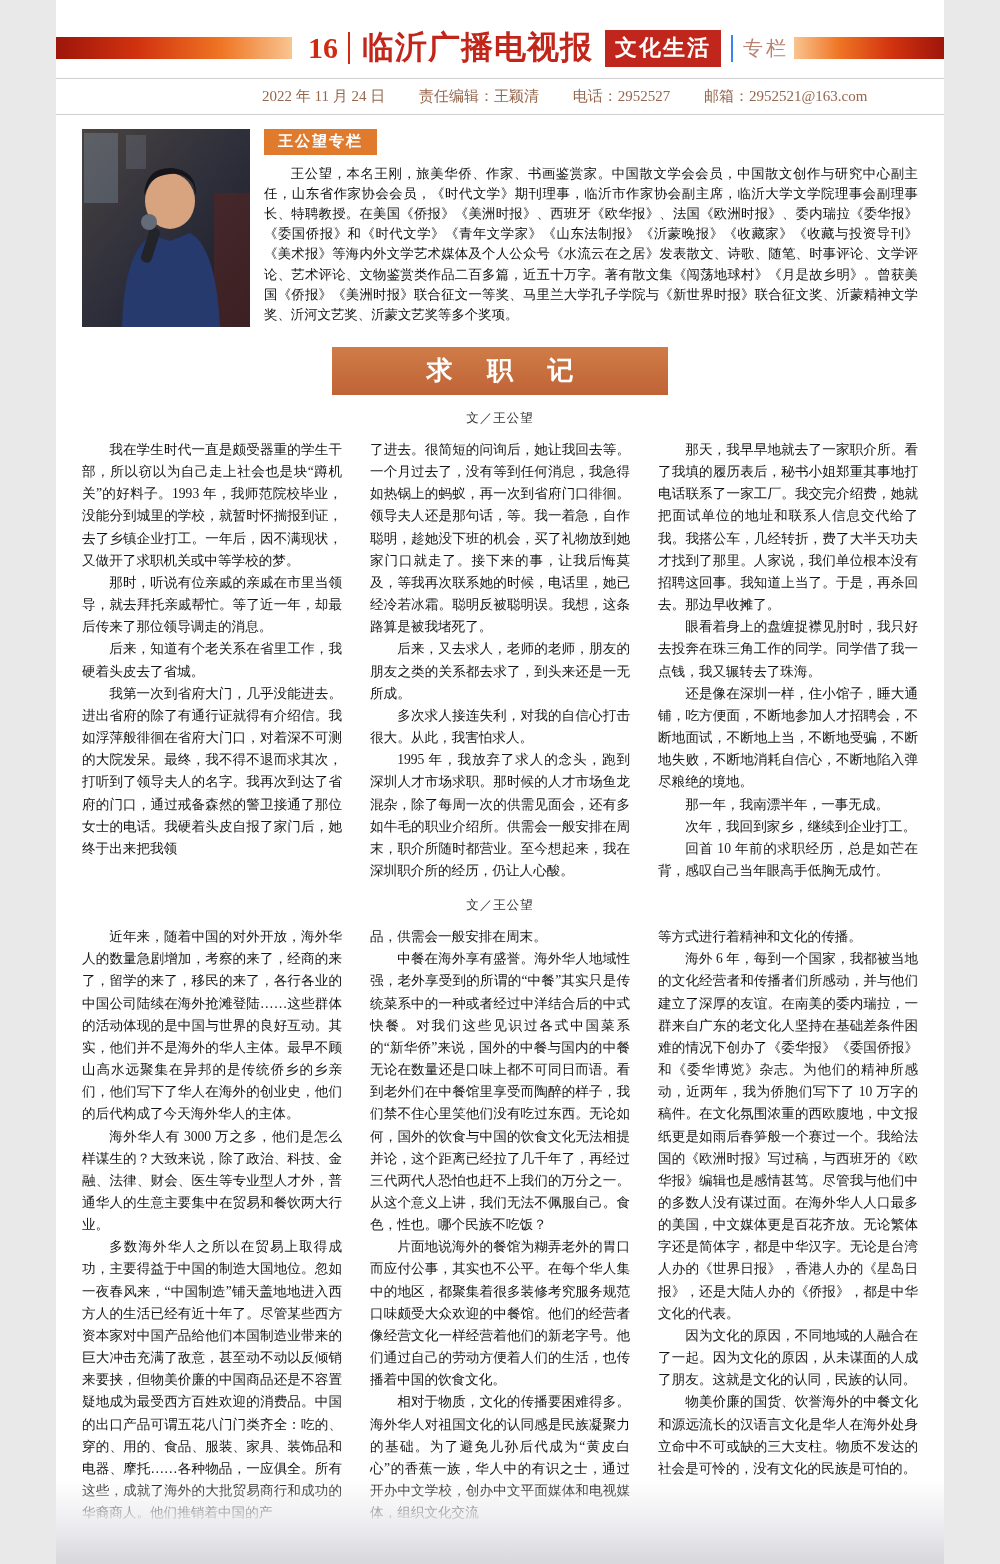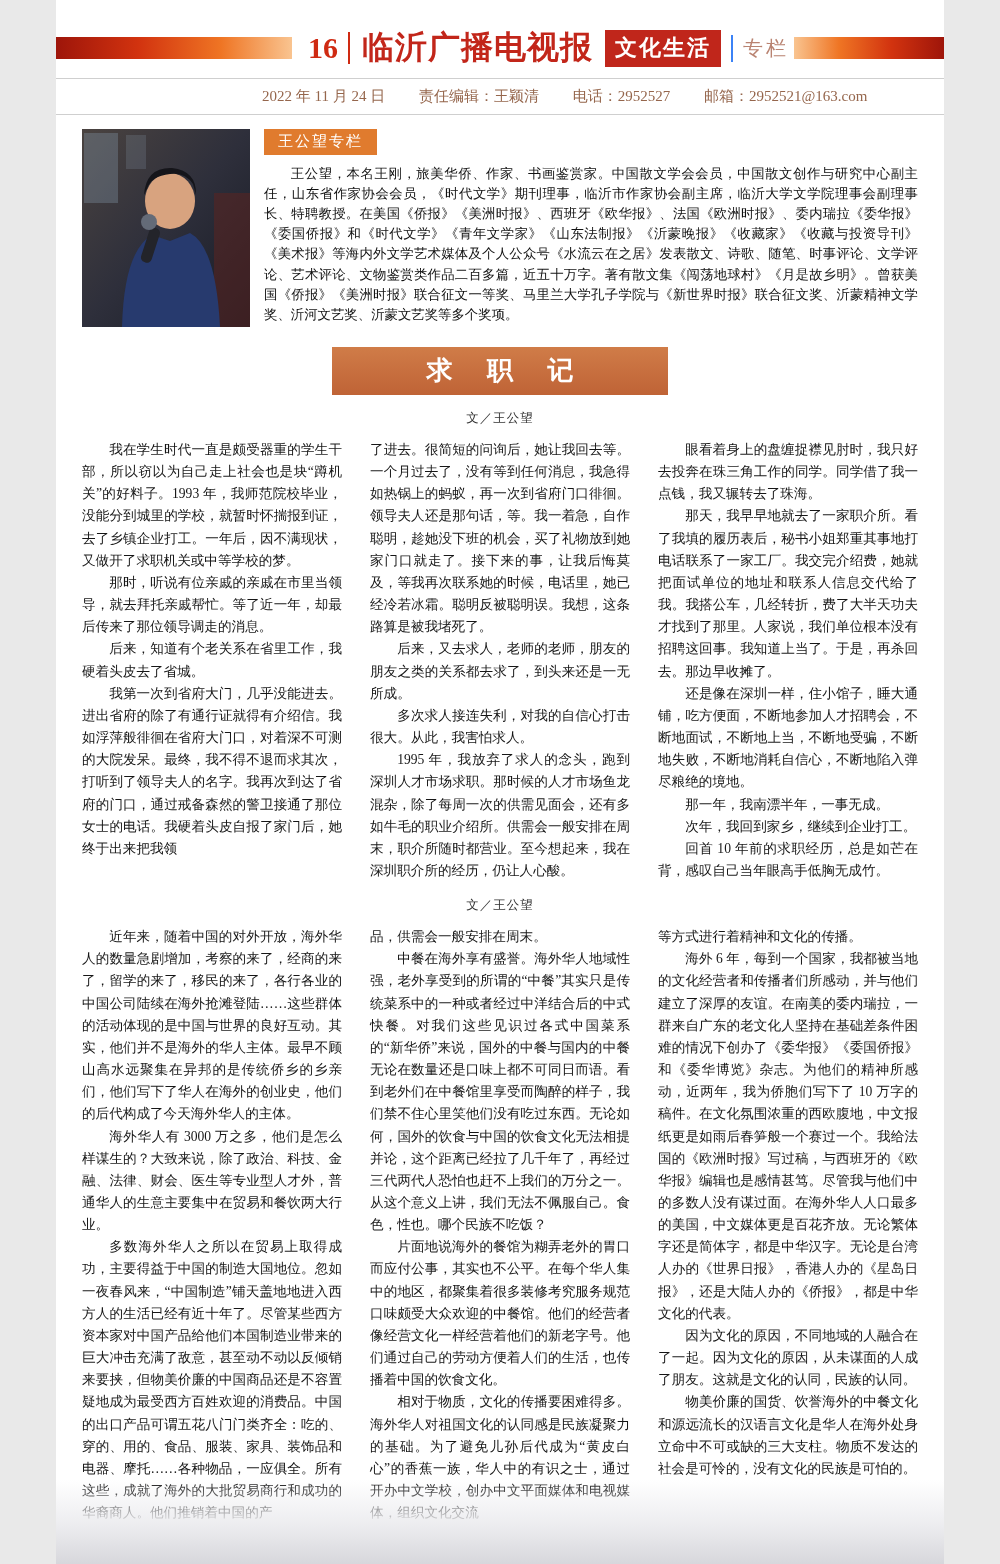--- a/index.html
+++ b/index.html
@@ -20,21 +20,21 @@
 
   .topline { margin-top:12px; border-top:1px solid #cfcfcf; }
   .dateline { padding:8px 0 8px 206px; color:#95664c; font-size:15px; }
   .dateline span { margin-right:30px; }
   .botline { border-top:1px solid #cfcfcf; }
 
   
   .author { display:flex; gap:14px; padding:14px 26px 4px; }
   .photo { width:168px; height:198px; flex:none; background:#222; }
   .author-right { flex:1; }
-  .badge { display:inline-block; background:#e07b2e; color:#fff; font-size:15px; font-weight:400; letter-spacing:2px; padding:3px 14px 4px; margin-bottom:9px; }
+  .badge { display:inline-block; background:#e07b2e; color:#fff; font-size:15px; font-weight:700; letter-spacing:2px; padding:3px 14px 4px; margin-bottom:9px; }
   .bio { font-size:13.4px; line-height:1.5; text-align:justify; text-indent:2em; color:#111; }
 
   
   .title-bar { background:linear-gradient(180deg,#d07c48,#bf6336); color:#fff; font-weight:700; text-align:center; }
   .title-1 { width:336px; margin:16px auto 0; font-size:26px; letter-spacing:14px; text-indent:14px; padding:6px 0 7px; }
   .title-2 { width:556px; margin:22px auto 0; font-size:30px; letter-spacing:3px; padding:7px 0 8px; }
   .byline { text-align:center; font-size:12.5px; color:#333; margin:15px 0 10px; letter-spacing:1px; }
   .columns { display:flex; gap:28px; padding:2px 26px 0; }
   .col { flex:1; font-size:13.6px; line-height:1.63; text-align:justify; color:#161616; }
   .col p { text-indent:2em; }
@@ -105,22 +105,22 @@
         <p>后来，知道有个老关系在省里工作，我硬着头皮去了省城。</p>
         <p>我第一次到省府大门，几乎没能进去。进出省府的除了有通行证就得有介绍信。我如浮萍般徘徊在省府大门口，对着深不可测的大院发呆。最终，我不得不退而求其次，打听到了领导夫人的名字。我再次到达了省府的门口，通过戒备森然的警卫接通了那位女士的电话。我硬着头皮自报了家门后，她终于出来把我领</p>
       </div>
       <div class="col">
         <p class="cont">了进去。很简短的问询后，她让我回去等。一个月过去了，没有等到任何消息，我急得如热锅上的蚂蚁，再一次到省府门口徘徊。领导夫人还是那句话，等。我一着急，自作聪明，趁她没下班的机会，买了礼物放到她家门口就走了。接下来的事，让我后悔莫及，等我再次联系她的时候，电话里，她已经冷若冰霜。聪明反被聪明误。我想，这条路算是被我堵死了。</p>
         <p>后来，又去求人，老师的老师，朋友的朋友之类的关系都去求了，到头来还是一无所成。</p>
         <p>多次求人接连失利，对我的自信心打击很大。从此，我害怕求人。</p>
         <p>1995 年，我放弃了求人的念头，跑到深圳人才市场求职。那时候的人才市场鱼龙混杂，除了每周一次的供需见面会，还有多如牛毛的职业介绍所。供需会一般安排在周末，职介所随时都营业。至今想起来，我在深圳职介所的经历，仍让人心酸。</p>
       </div>
       <div class="col">
+        <p>那天，我早早地就去了一家职介所。看了我填的履历表后，秘书小姐郑重其事地打电话联系了一家工厂。我交完介绍费，她就把面试单位的地址和联系人信息交代给了我。我搭公车，几经转折，费了大半天功夫才找到了那里。人家说，我们单位根本没有招聘这回事。我知道上当了。于是，再杀回去。那边早收摊了。</p>
         <p>眼看着身上的盘缠捉襟见肘时，我只好去投奔在珠三角工作的同学。同学借了我一点钱，我又辗转去了珠海。</p>
-        <p>那天，我早早地就去了一家职介所。看了我填的履历表后，秘书小姐郑重其事地打电话联系了一家工厂。我交完介绍费，她就把面试单位的地址和联系人信息交代给了我。我搭公车，几经转折，费了大半天功夫才找到了那里。人家说，我们单位根本没有招聘这回事。我知道上当了。于是，再杀回去。那边早收摊了。</p>
         <p>还是像在深圳一样，住小馆子，睡大通铺，吃方便面，不断地参加人才招聘会，不断地面试，不断地上当，不断地受骗，不断地失败，不断地消耗自信心，不断地陷入弹尽粮绝的境地。</p>
         <p>那一年，我南漂半年，一事无成。</p>
         <p>次年，我回到家乡，继续到企业打工。</p>
         <p>回首 10 年前的求职经历，总是如芒在背，感叹自己当年眼高手低胸无成竹。</p>
       </div>
     </div>
   </section>
 
   <section>
     <div class="byline">文／王公望</div>

